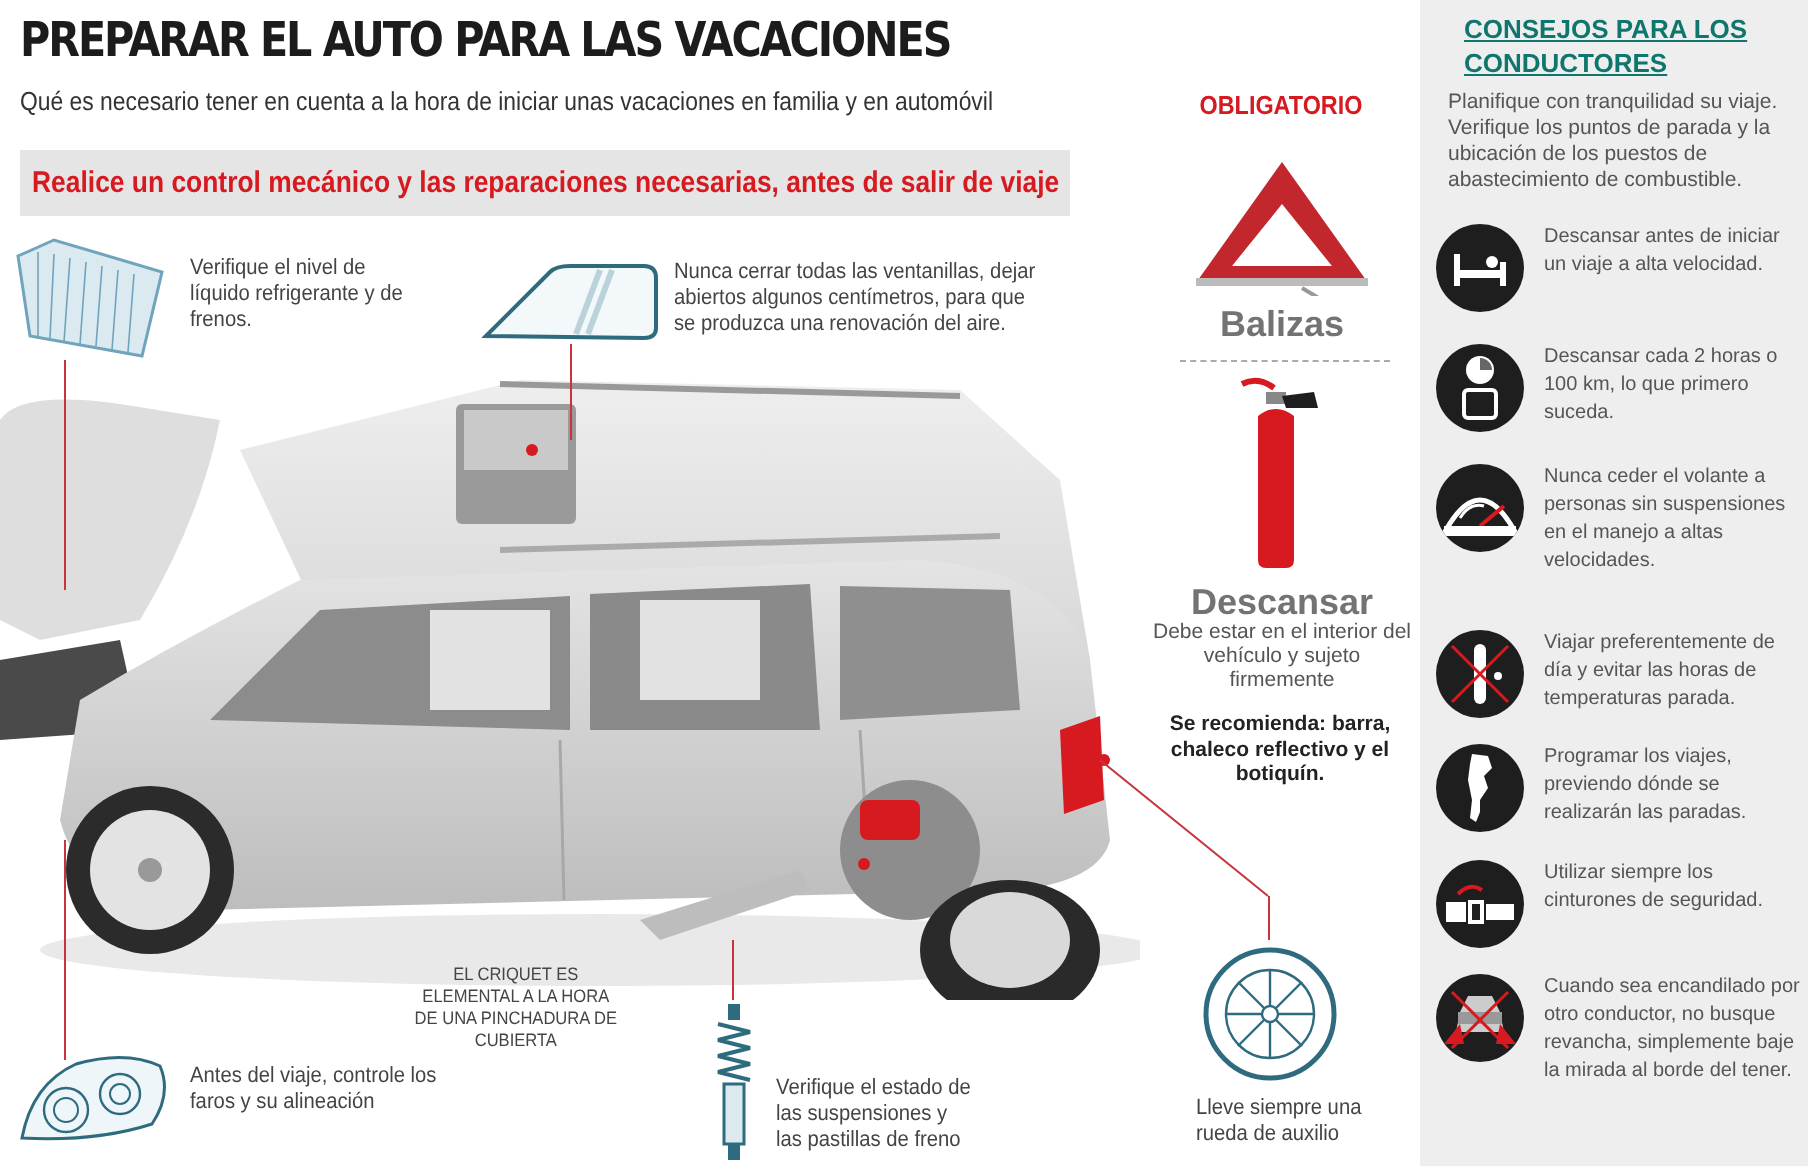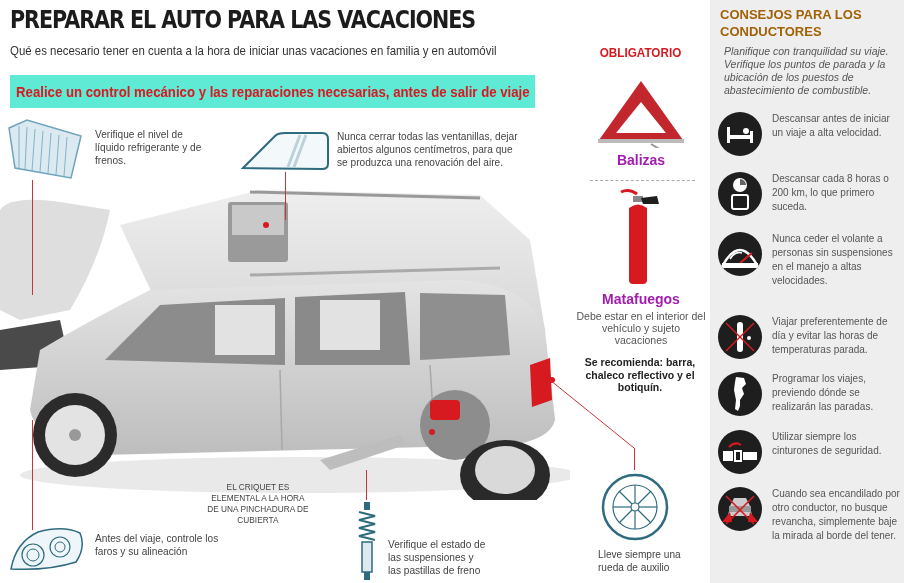--- a/index.html
+++ b/index.html
@@ -16,65 +16,65 @@
     color: #1c1c1c; transform: scaleX(0.86); transform-origin: left top;
     white-space: nowrap;
   }
   .subtitle {
     position: absolute; left: 10px; top: 43px;
     font-size: 13px; color: #333; white-space: nowrap;
     transform: scaleX(0.88); transform-origin: left top;
   }
   .banner {
     position: absolute; left: 10px; top: 75px; width: 525px; height: 33px;
-    background: #5eead4; display: flex; align-items: center; justify-content: center;
+    background: #e5e5e5; display: flex; align-items: center; justify-content: center;
   }
   .banner span {
     color: #d71920; font-size: 15px; font-weight: bold; white-space: nowrap;
     transform: scaleX(0.88);
   }
   .note {
     position: absolute; font-size: 11px; line-height: 13px; color: #444;
     transform: scaleX(0.92); transform-origin: left top;
   }
   .leader { position: absolute; background: #c8343c; }
 
   
   .oblig-title {
     position: absolute; left: 583px; top: 45px; width: 115px; text-align: center;
     color: #d71920; font-weight: bold; font-size: 13px; transform: scaleX(0.9);
   }
   .item-label {
     position: absolute; width: 120px; text-align: center; font-weight: bold;
-    font-size: 14px; color: #a21caf;
+    font-size: 18px; color: #737373;
   }
   .item-desc {
     position: absolute; width: 130px; text-align: center; font-size: 10.5px;
     line-height: 12px; color: #555;
   }
   .recomend {
     position: absolute; left: 580px; top: 356px; width: 120px; text-align: center;
     font-weight: bold; font-size: 10.5px; line-height: 12.5px; color: #222;
   }
   .dash-sep {
     position: absolute; left: 590px; top: 180px; width: 105px; border-top: 1px dashed #aaa;
   }
 
   
   .sidebar {
     position: absolute; left: 710px; top: 0; width: 194px; height: 583px;
     background: #eeeeee;
   }
   .sb-title {
-    position: absolute; left: 10px; top: 6px; width: 170px;
-    font-weight: bold; font-size: 13px; line-height: 17px; color: #a16207;
+    position: absolute; left: 22px; top: 6px; width: 170px;
+    font-weight: bold; font-size: 13px; line-height: 17px; color: #0f766e; text-decoration: underline;
   }
   .sb-intro {
     position: absolute; left: 14px; top: 45px; width: 180px;
-    font-size: 10.5px; line-height: 13px; color: #555; font-style: italic;
+    font-size: 10.5px; line-height: 13px; color: #555;
   }
   .tip { position: absolute; left: 8px; width: 186px; }
   .tip-icon {
     position: absolute; left: 0; top: 0; width: 44px; height: 44px; border-radius: 50%;
     background: #1e1e1e; display: flex; align-items: center; justify-content: center; overflow: hidden;
   }
   .tip-text {
     position: absolute; left: 54px; top: 0; width: 130px;
     font-size: 10px; line-height: 14px; color: #555;
   }
@@ -215,22 +215,22 @@
   <line x1="55" y1="66" x2="65" y2="72" stroke="#999" stroke-width="2"></line>
 </svg>
 <div class="item-label" style="left:581px;top:152px;">Balizas</div>
 <div class="dash-sep"></div>
 <svg style="position:absolute;left:615px;top:188px" width="50" height="100" viewBox="0 0 50 100">
   <path d="M6,4 Q14,0 22,6" stroke="#d71920" stroke-width="3" fill="none"></path>
   <rect x="18" y="8" width="10" height="6" fill="#888"></rect>
   <path d="M26,10 L42,8 L44,16 L28,16 Z" fill="#1e1e1e"></path>
   <path d="M14,20 Q23,13 32,20 L32,92 Q32,96 28,96 L18,96 Q14,96 14,92 Z" fill="#d71920"></path>
 </svg>
-<div class="item-label" style="left:581px;top:291px;">Matafuegos</div>
-<div class="item-desc" style="left:576px;top:310px;">Debe estar en el interior del vehículo y sujeto vacaciones</div>
+<div class="item-label" style="left:581px;top:291px;">Descansar</div>
+<div class="item-desc" style="left:576px;top:310px;">Debe estar en el interior del vehículo y sujeto firmemente</div>
 <div class="recomend">Se recomienda: barra, chaleco reflectivo y el botiquín.</div>
 
 <div class="sidebar">
   <div class="sb-title">CONSEJOS PARA LOS CONDUCTORES</div>
   <div class="sb-intro">Planifique con tranquilidad su viaje. Verifique los puntos de parada y la ubicación de los puestos de abastecimiento de combustible.</div>
 
   <div class="tip" style="top:112px;">
     <div class="tip-icon">
       <svg width="30" height="22" viewBox="0 0 30 22">
           <rect x="2" y="4" width="3" height="16" fill="#fff"></rect>
@@ -243,21 +243,21 @@
   </div>
 
   <div class="tip" style="top:172px;">
     <div class="tip-icon">
       <svg width="24" height="34" viewBox="0 0 24 34">
           <circle cx="12" cy="8" r="7" fill="#fff"></circle>
           <path d="M12,8 L12,2 A6,6 0 0 1 18,8 Z" fill="#666"></path>
           <rect x="4" y="18" width="16" height="14" rx="2" fill="none" stroke="#fff" stroke-width="2"></rect>
         </svg>
     </div>
-    <div class="tip-text">Descansar cada 8 horas o 200 km, lo que primero suceda.</div>
+    <div class="tip-text">Descansar cada 2 horas o 100 km, lo que primero suceda.</div>
   </div>
 
   <div class="tip" style="top:232px;">
     <div class="tip-icon">
       <svg width="40" height="30" viewBox="0 0 40 30">
           <path d="M3,26 Q20,-4 37,26 Z" fill="none" stroke="#fff" stroke-width="2.5"></path>
           <path d="M10,20 Q15,12 22,14" stroke="#fff" stroke-width="1.5" fill="none"></path>
           <line x1="20" y1="24" x2="32" y2="14" stroke="#d71920" stroke-width="2"></line>
           <rect x="2" y="24" width="36" height="5" fill="#fff"></rect>
         </svg>

